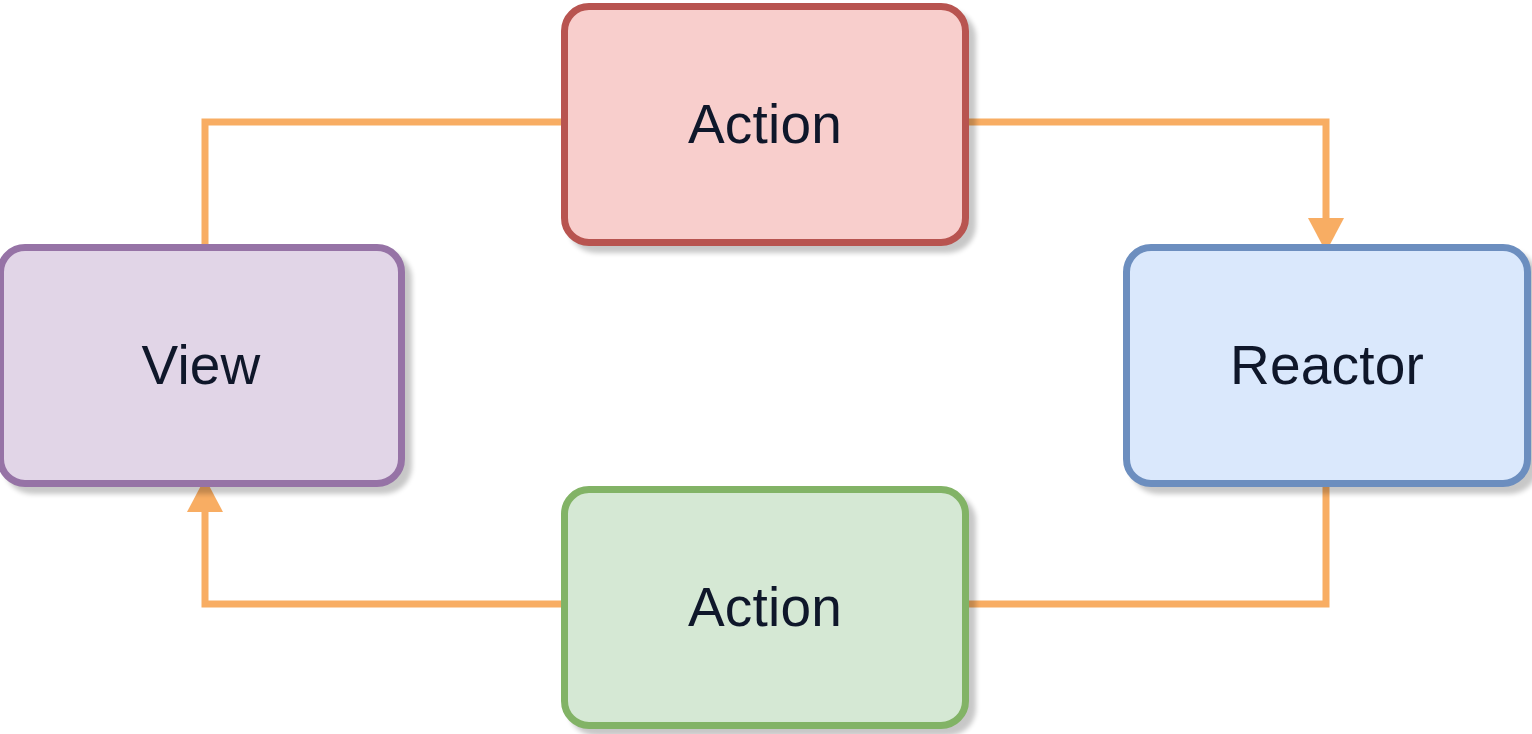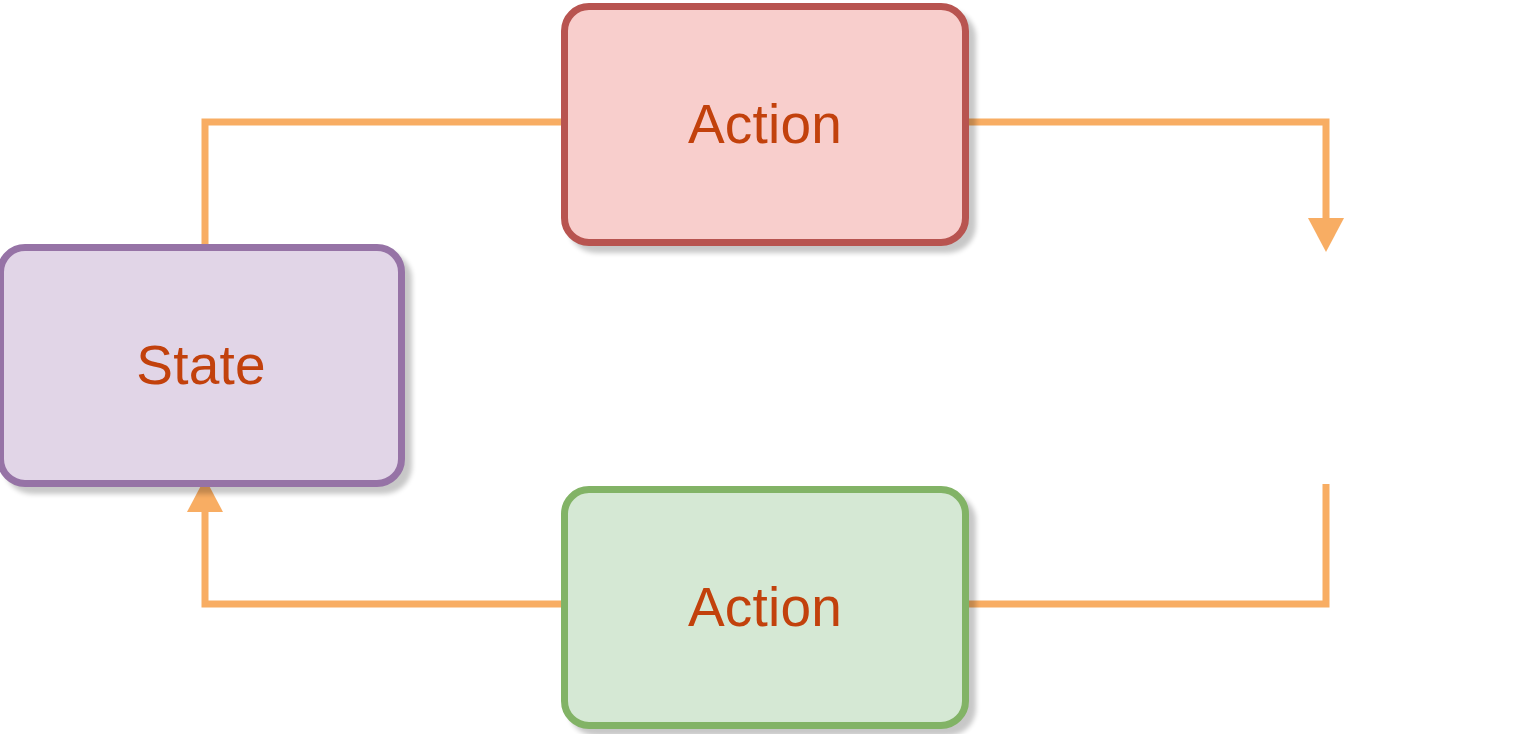--- a/index.html
+++ b/index.html
@@ -33,21 +33,21 @@
     display: flex;
     align-items: center;
     justify-content: center;
     box-shadow: 7px 7px 5px rgba(0, 0, 0, 0.22);
     z-index: 2;
   }
   .node-label {
     font-family: "Liberation Sans", sans-serif;
     font-size: 55px;
     line-height: 1;
-    color: #c2410c;
+    color: #0f172a;
     letter-spacing: 0.2px;
     white-space: nowrap;
   }
   #node-action {
     left: 561px;
     top: 3px;
     width: 408px;
     height: 243px;
   }
   #node-reactor {
@@ -84,22 +84,25 @@
     <path d="M 1326 484 L 1326 604 L 965 604" fill="none" stroke="#f8ad63" stroke-width="7" stroke-linecap="butt" stroke-linejoin="miter"></path>
 
     <path d="M 565 604 L 205 604 L 205 497" fill="none" stroke="#f8ad63" stroke-width="7" stroke-linecap="butt" stroke-linejoin="miter"></path>
     <polygon points="205,478 187,512 223,512" fill="#f8ad63"></polygon>
   </svg>
 
   <div class="node" id="node-action" style="background:#f8cecc; border-color:#b85450;">
     <span class="node-label">Action</span>
   </div>
 
+  <div class="node" id="node-reactor" style="background:#dae8fc; border-color:#6c8ebf;">
+    <span class="node-label">Reactor</span>
+  </div>
 
   <div class="node" id="node-state" style="background:#d5e8d4; border-color:#82b366;">
     <span class="node-label">Action</span>
   </div>
 
   <div class="node" id="node-view" style="background:#e1d5e7; border-color:#9673a6;">
-    <span class="node-label">State</span>
+    <span class="node-label">View</span>
   </div>
 
 </div>
 
 </body></html>

